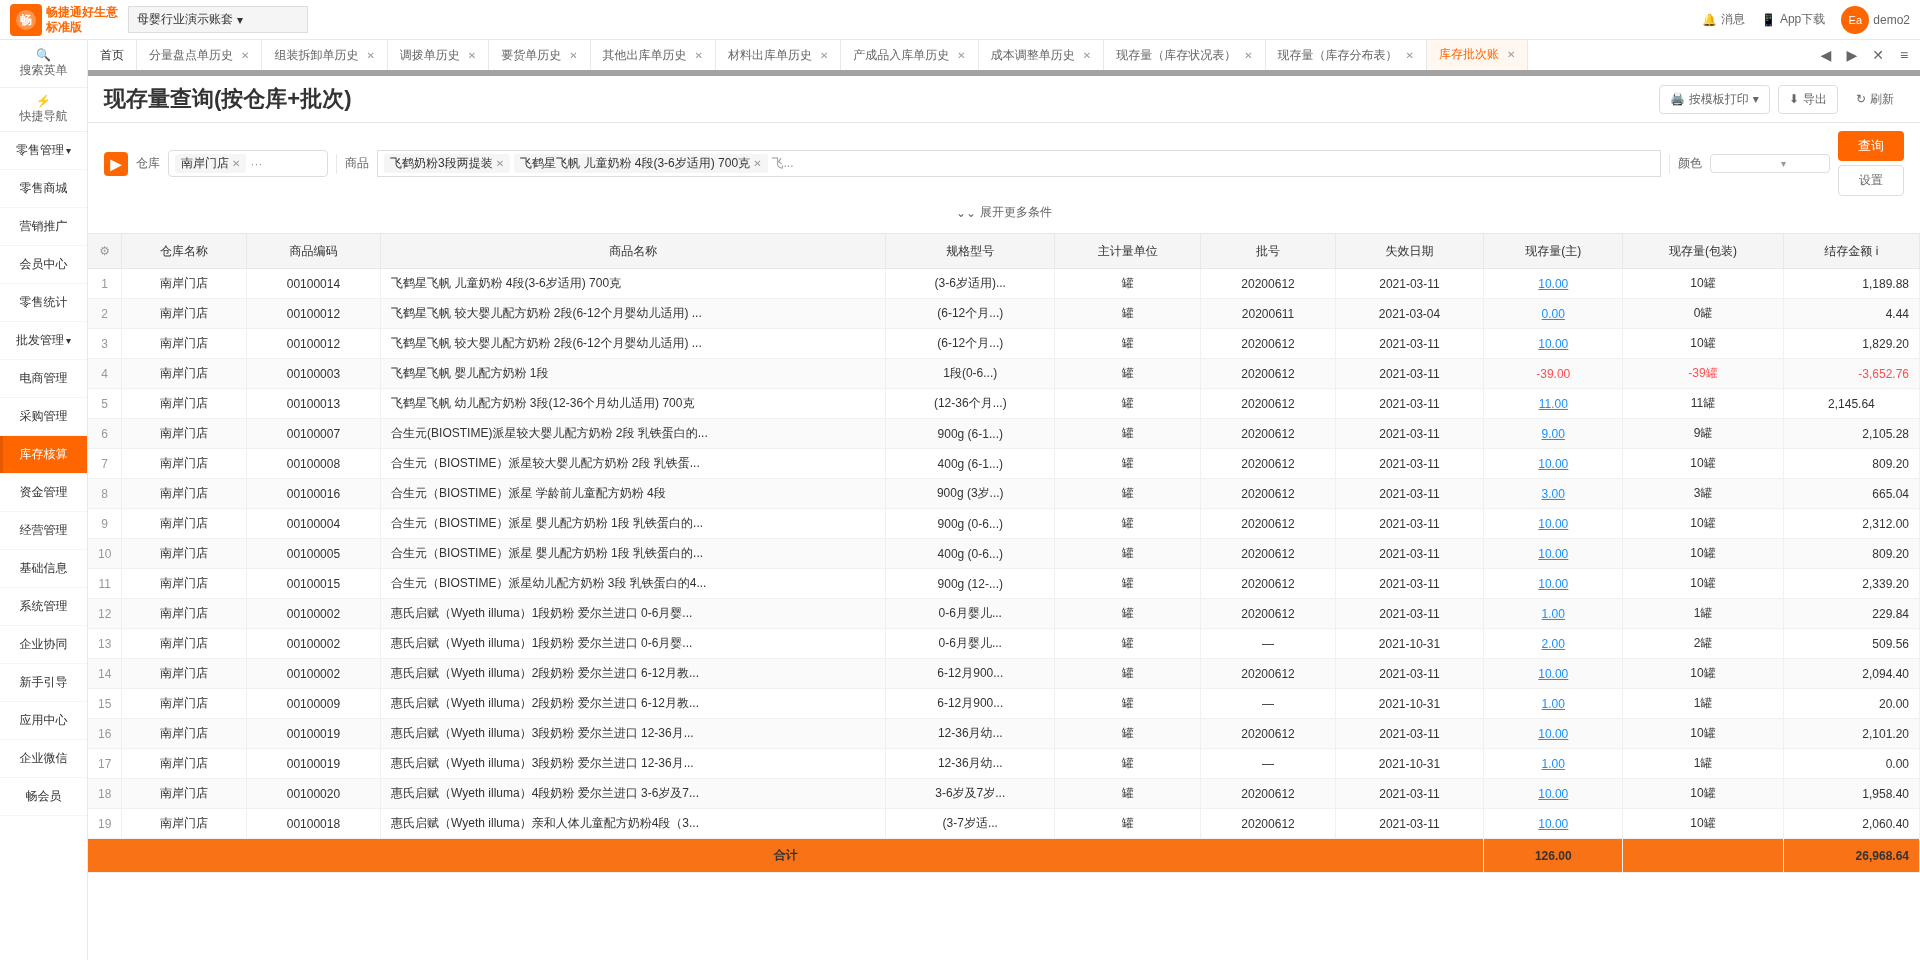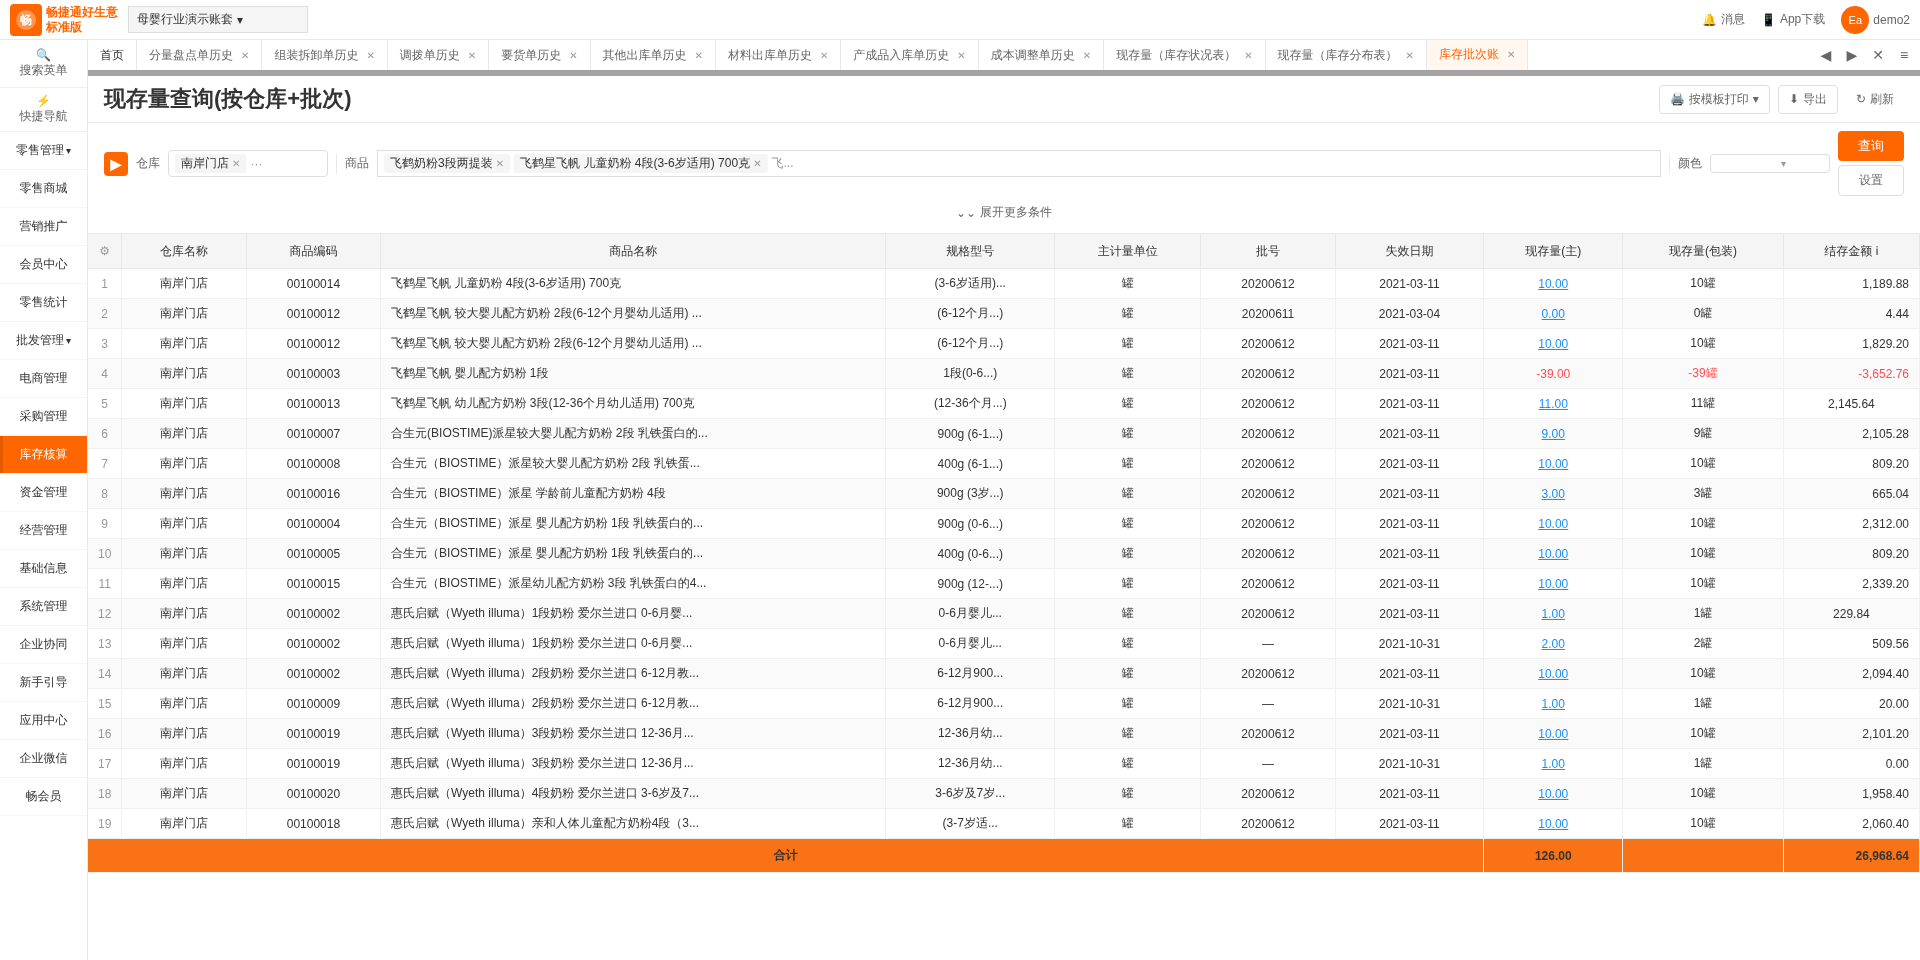--- a/index.html
+++ b/index.html
@@ -430,21 +430,21 @@
     <td style="color:#999;">12</td>
     <td>南岸门店</td>
     <td>00100002</td>
     <td class="name-col" style="text-align:left; max-width:280px; overflow:hidden; text-overflow:ellipsis;">惠氏启赋（Wyeth illuma）1段奶粉 爱尔兰进口 0-6月婴...</td>
     <td>0-6月婴儿...</td>
     <td>罐</td>
     <td>20200612</td>
     <td>2021-03-11</td>
     <td class="link-text">1.00</td>
     <td class="">1罐</td>
-    <td class="" style="">229.84</td>
+    <td class="" style="text-align:right;">229.84</td>
   </tr>
             <tr style="background: rgb(255, 255, 255);">
     <td style="color:#999;">13</td>
     <td>南岸门店</td>
     <td>00100002</td>
     <td class="name-col" style="text-align:left; max-width:280px; overflow:hidden; text-overflow:ellipsis;">惠氏启赋（Wyeth illuma）1段奶粉 爱尔兰进口 0-6月婴...</td>
     <td>0-6月婴儿...</td>
     <td>罐</td>
     <td>—</td>
     <td>2021-10-31</td>

